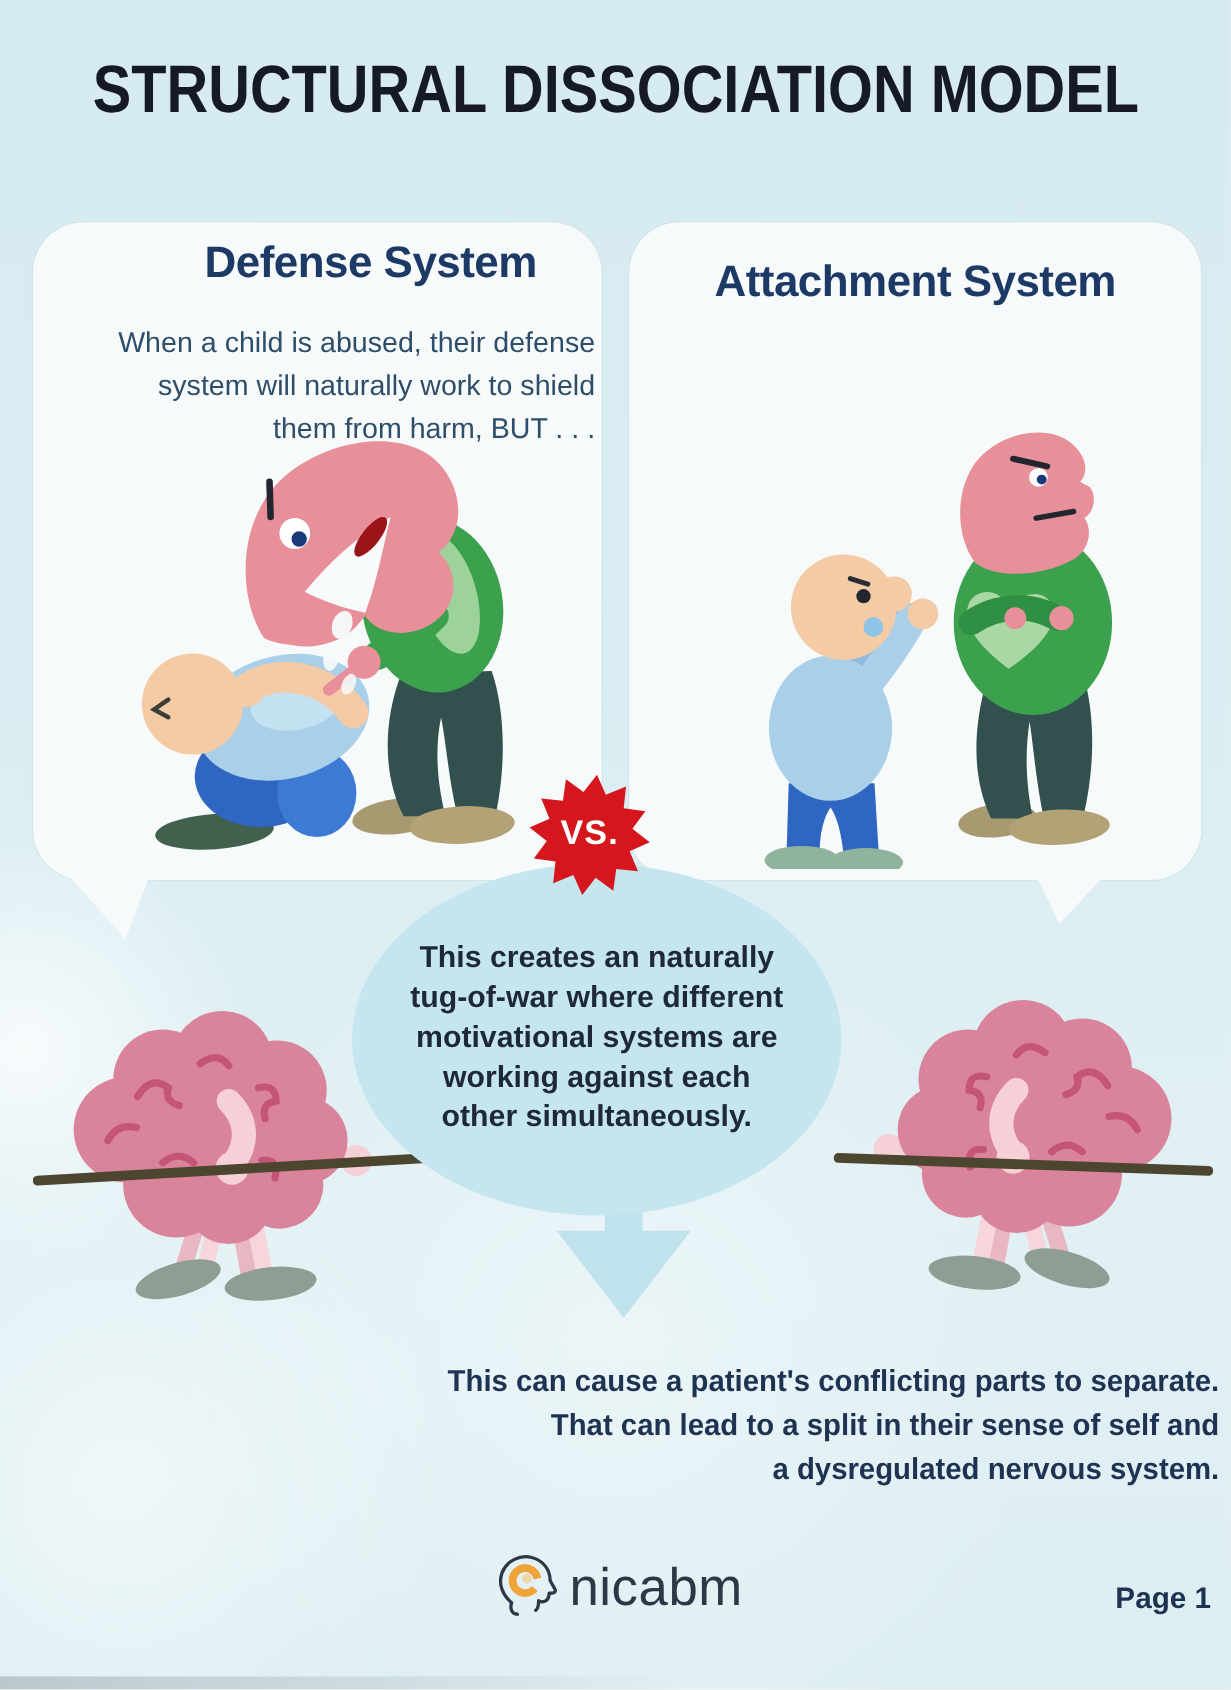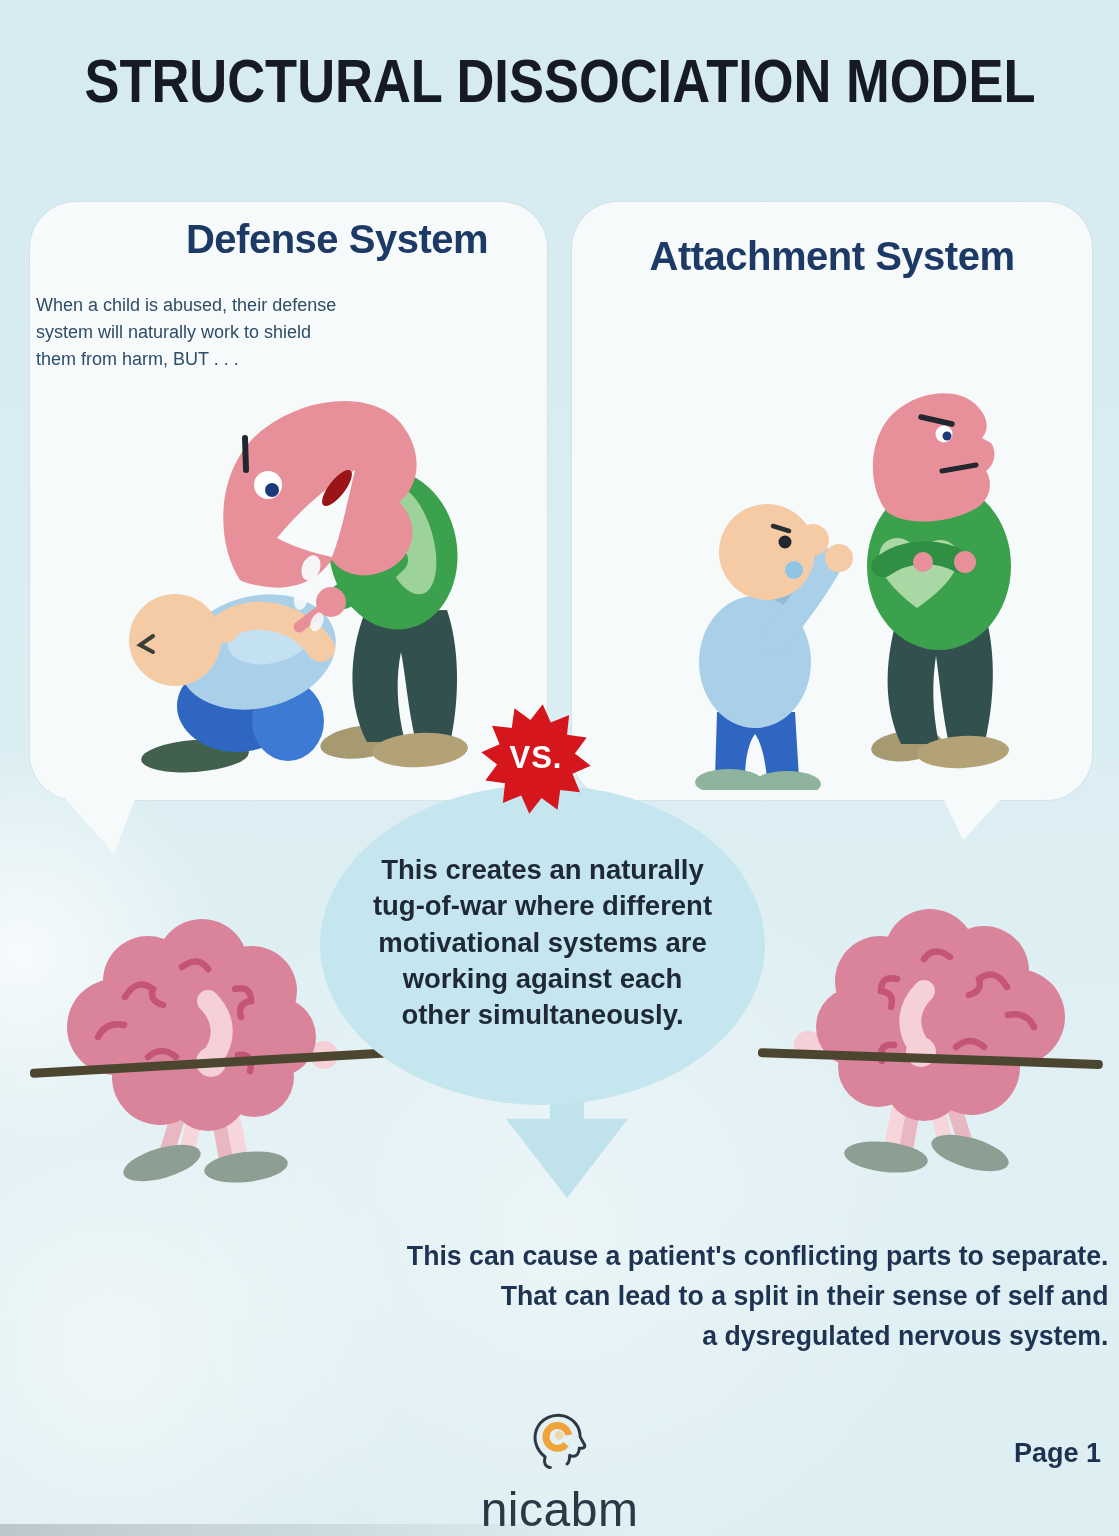--- a/index.html
+++ b/index.html
@@ -27,21 +27,21 @@
   }
   .bubble-tail { background:#f6fafb; z-index:1; }
   .tail-left  { clip-path:polygon(6% 0, 100% 0, 72% 100%); }
   .tail-right { clip-path:polygon(0 0, 94% 0, 32% 100%); }
 
   .bubble-heading {
     width:100%; text-align:center; font-size:40px; font-weight:700;
     color:#1d3a66; letter-spacing:-.5px; z-index:2;
   }
   .bubble-body {
-    width:100%; text-align:left; font-size:18px; font-weight:400;
+    width:100%; text-align:right; font-size:26px; font-weight:400;
     color:#2e4d68; line-height:1.5; z-index:2;
   }
 
   .scene { z-index:2; }
 
   .vs-star { width:118px; height:118px; z-index:5; }
   .vs-label {
     position:absolute; top:50%; left:50%; transform:translate(-50%,-54%);
     color:#ffffff; font-size:31px; font-weight:700; letter-spacing:1px;
   }
@@ -68,21 +68,21 @@
   .brain-right { transform:scaleX(-1); }
 
   .conclusion {
     left:0; top:1236px; width:100%; text-align:right;
     font-size:27.5px; font-weight:700; color:#1e3252; line-height:1.46; z-index:2;
   }
   .conclusion-inner { display:inline-block; transform:scaleX(.97); }
 
   .footer-logo {
     left:50%; top:1408px; transform:translateX(-50%);
-    display:flex; align-items:center; gap:4px; z-index:2;flex-direction:column;
+    display:flex; align-items:center; gap:4px; z-index:2;
   }
   .logo-text { font-size:48px; font-weight:400; color:#2b3947; letter-spacing:.5px; }
   .page-label { right:18px; top:1438px; font-size:27px; font-weight:700; color:#1d3150; z-index:2;margin-left:20px; }
 
   .scan-edge {
     left:0; top:1524px; width:620px; height:12px;
     background:linear-gradient(90deg, rgba(125,138,143,.4), rgba(125,138,143,0));
     z-index:6;
   }
 </style>

